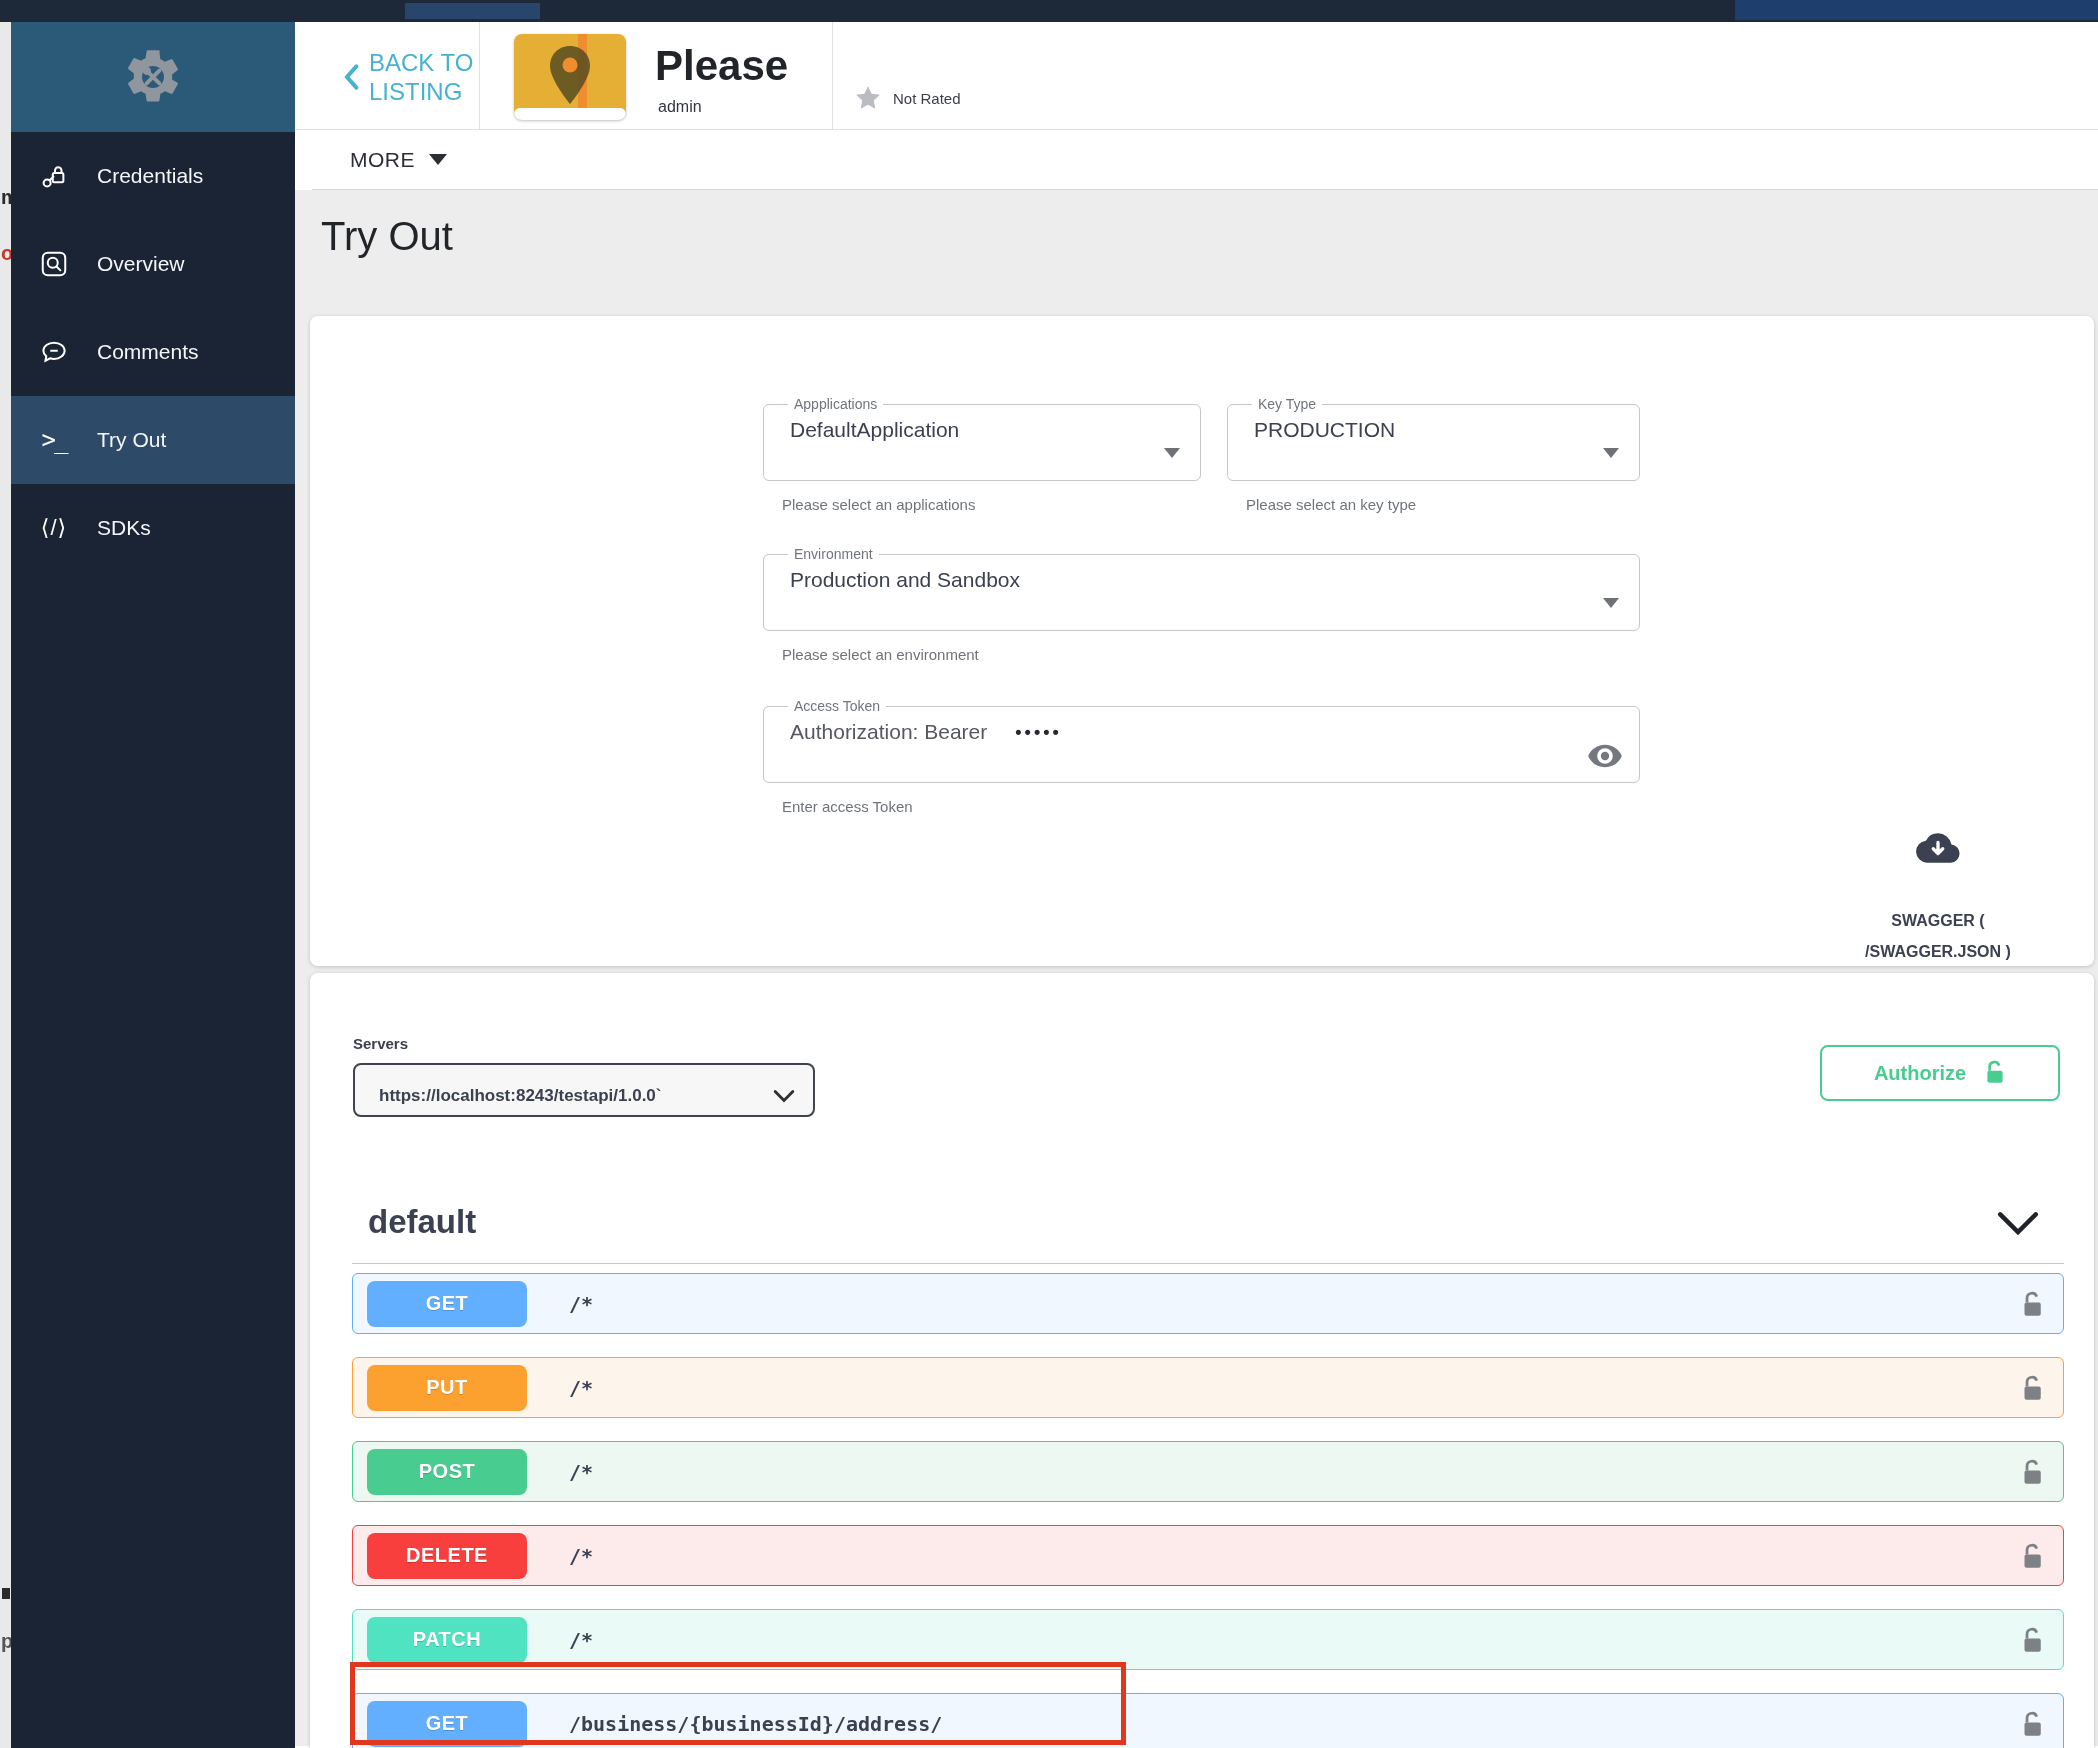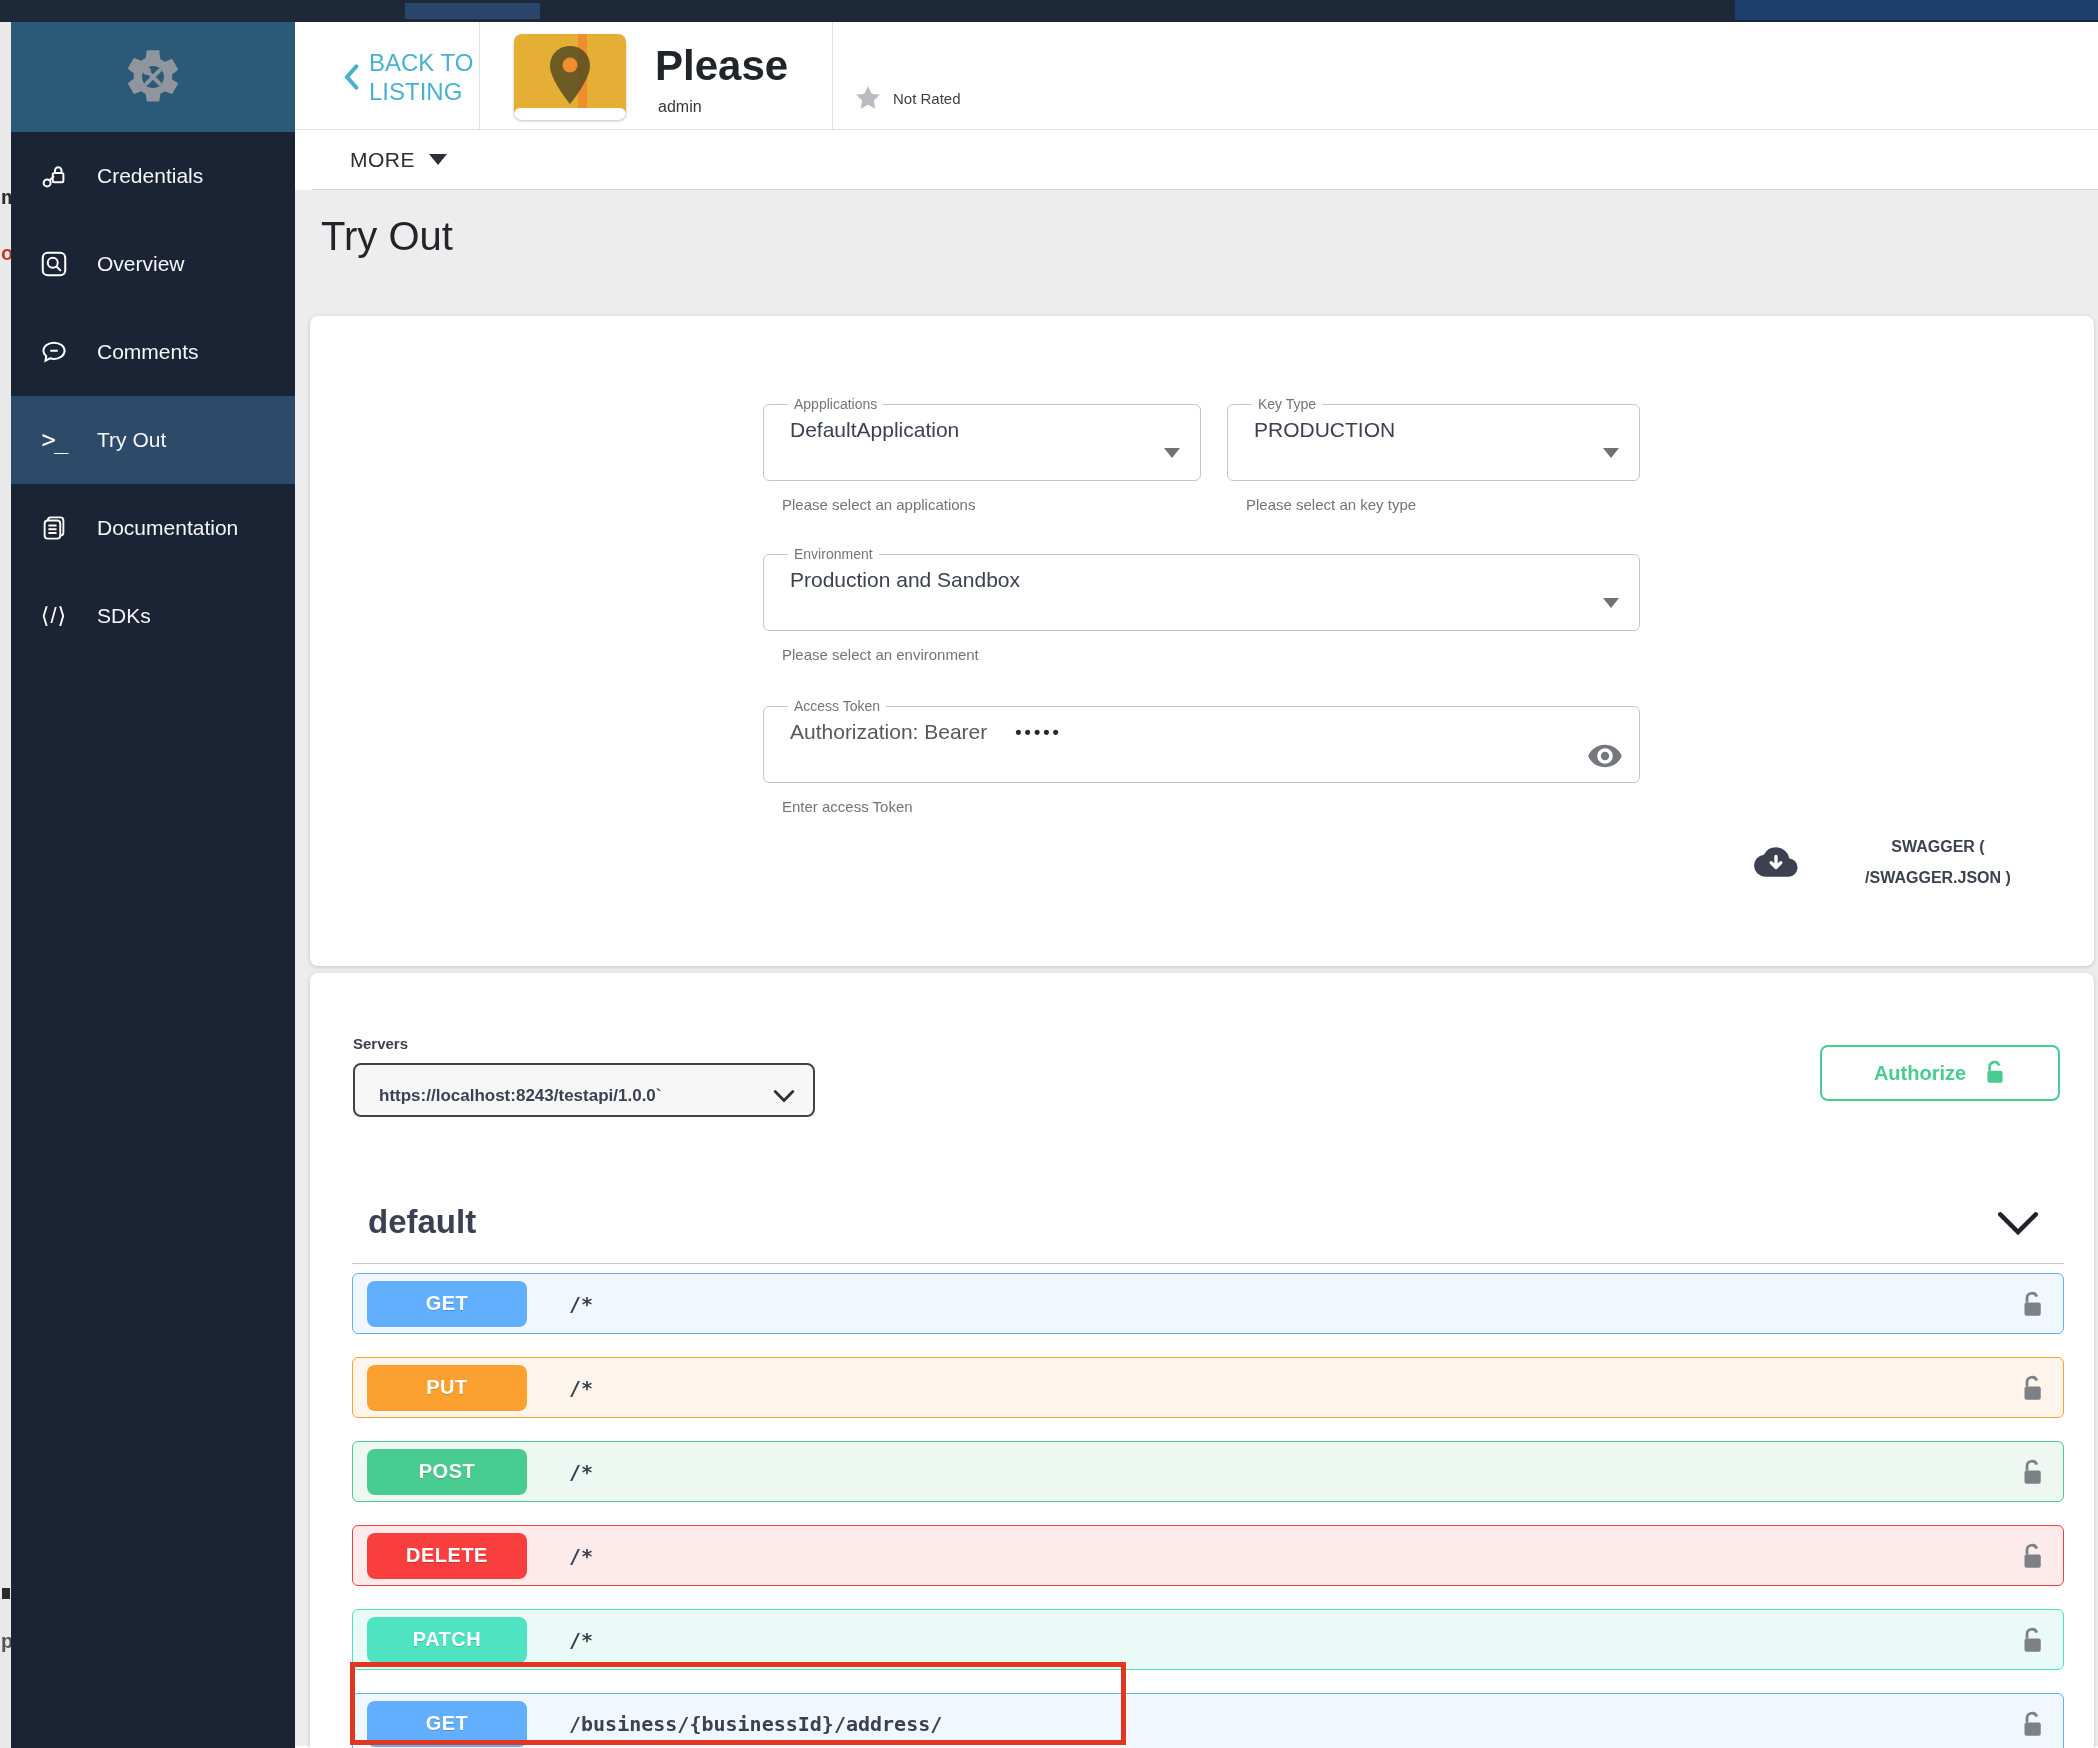--- a/index.html
+++ b/index.html
@@ -70,21 +70,21 @@
   .f-env { left:453px; top:230px; width:877px; height:85px; }
   .f-tok { left:453px; top:382px; width:877px; height:85px; }
   .h-app { left:472px; top:180px; }
   .h-key { left:936px; top:180px; }
   .h-env { left:472px; top:330px; }
   .h-tok { left:472px; top:482px; }
   .tok-value { display:flex; align-items:center; gap:28px; }
   .tok-text { color:#55585e; }
   .tok-mask { font-size:18px; font-weight:bold; letter-spacing:3px; color:#26292e; }
   .eye-btn { position:absolute; right:16px; top:26px; width:36px; height:32px; cursor:pointer; }
-  .swagger-dl { position:absolute; right:56px; top:515px; display:flex; align-items:center; gap:40px; cursor:pointer; }
+  .swagger-dl { position:absolute; right:56px; top:515px; display:flex; align-items:center; gap:40px; cursor:pointer;flex-direction:column; }
   .swagger-dl svg.cloud { width:44px; height:34px; }
   .swagger-text { width:200px; text-align:center; font-size:16px; font-weight:bold; color:#3b4151; line-height:31px; }
 
   
   .servers-label { position:absolute; left:43px; top:62px; font-size:15px; font-weight:bold; color:#3b4151; }
   .server-select { position:absolute; left:43px; top:90px; width:462px; height:54px; border:2px solid #3f434c; border-radius:8px; background:#f7f7f7; display:flex; align-items:center; justify-content:space-between; padding:12px 18px 0 24px; cursor:pointer; }
   .server-url { font-size:17px; font-weight:bold; color:#3b4151; }
   .server-select svg { width:22px; height:14px; }
   .authorize-btn { position:absolute; left:1510px; top:72px; width:240px; height:56px; border:2px solid #49cc90; border-radius:8px; background:#fff; display:flex; align-items:center; justify-content:center; gap:18px; cursor:pointer; }
   .authorize-label { font-size:20px; font-weight:bold; color:#49cc90; }
@@ -165,30 +165,20 @@
       <span>Comments</span>
     </div>
     <div class="nav-item active">
       <span class="nav-ico">
           <span class="term-glyph">&gt;_</span>
         </span>
       <span>Try Out</span>
     </div>
     <div class="nav-item">
       <span class="nav-ico">
-        <svg viewBox="0 0 24 24" fill="none" stroke="#fff" stroke-width="1.5">
-            <rect x="7" y="3.5" width="12.5" height="14.5" rx="2.5"></rect>
-            <rect x="4.5" y="6" width="12.5" height="14.5" rx="2.5" fill="#1b2434"></rect>
-            <path d="M7.5 10 H14 M7.5 13 H14 M7.5 16 H14"></path>
-          </svg>
-      </span>
-      <span>Documentation</span>
-    </div>
-    <div class="nav-item">
-      <span class="nav-ico">
           <span class="sdk-glyph">⟨/⟩</span>
         </span>
       <span>SDKs</span>
     </div>
   </nav>
 </aside>
 
 <div class="abs main">
 
   <header class="api-header">

